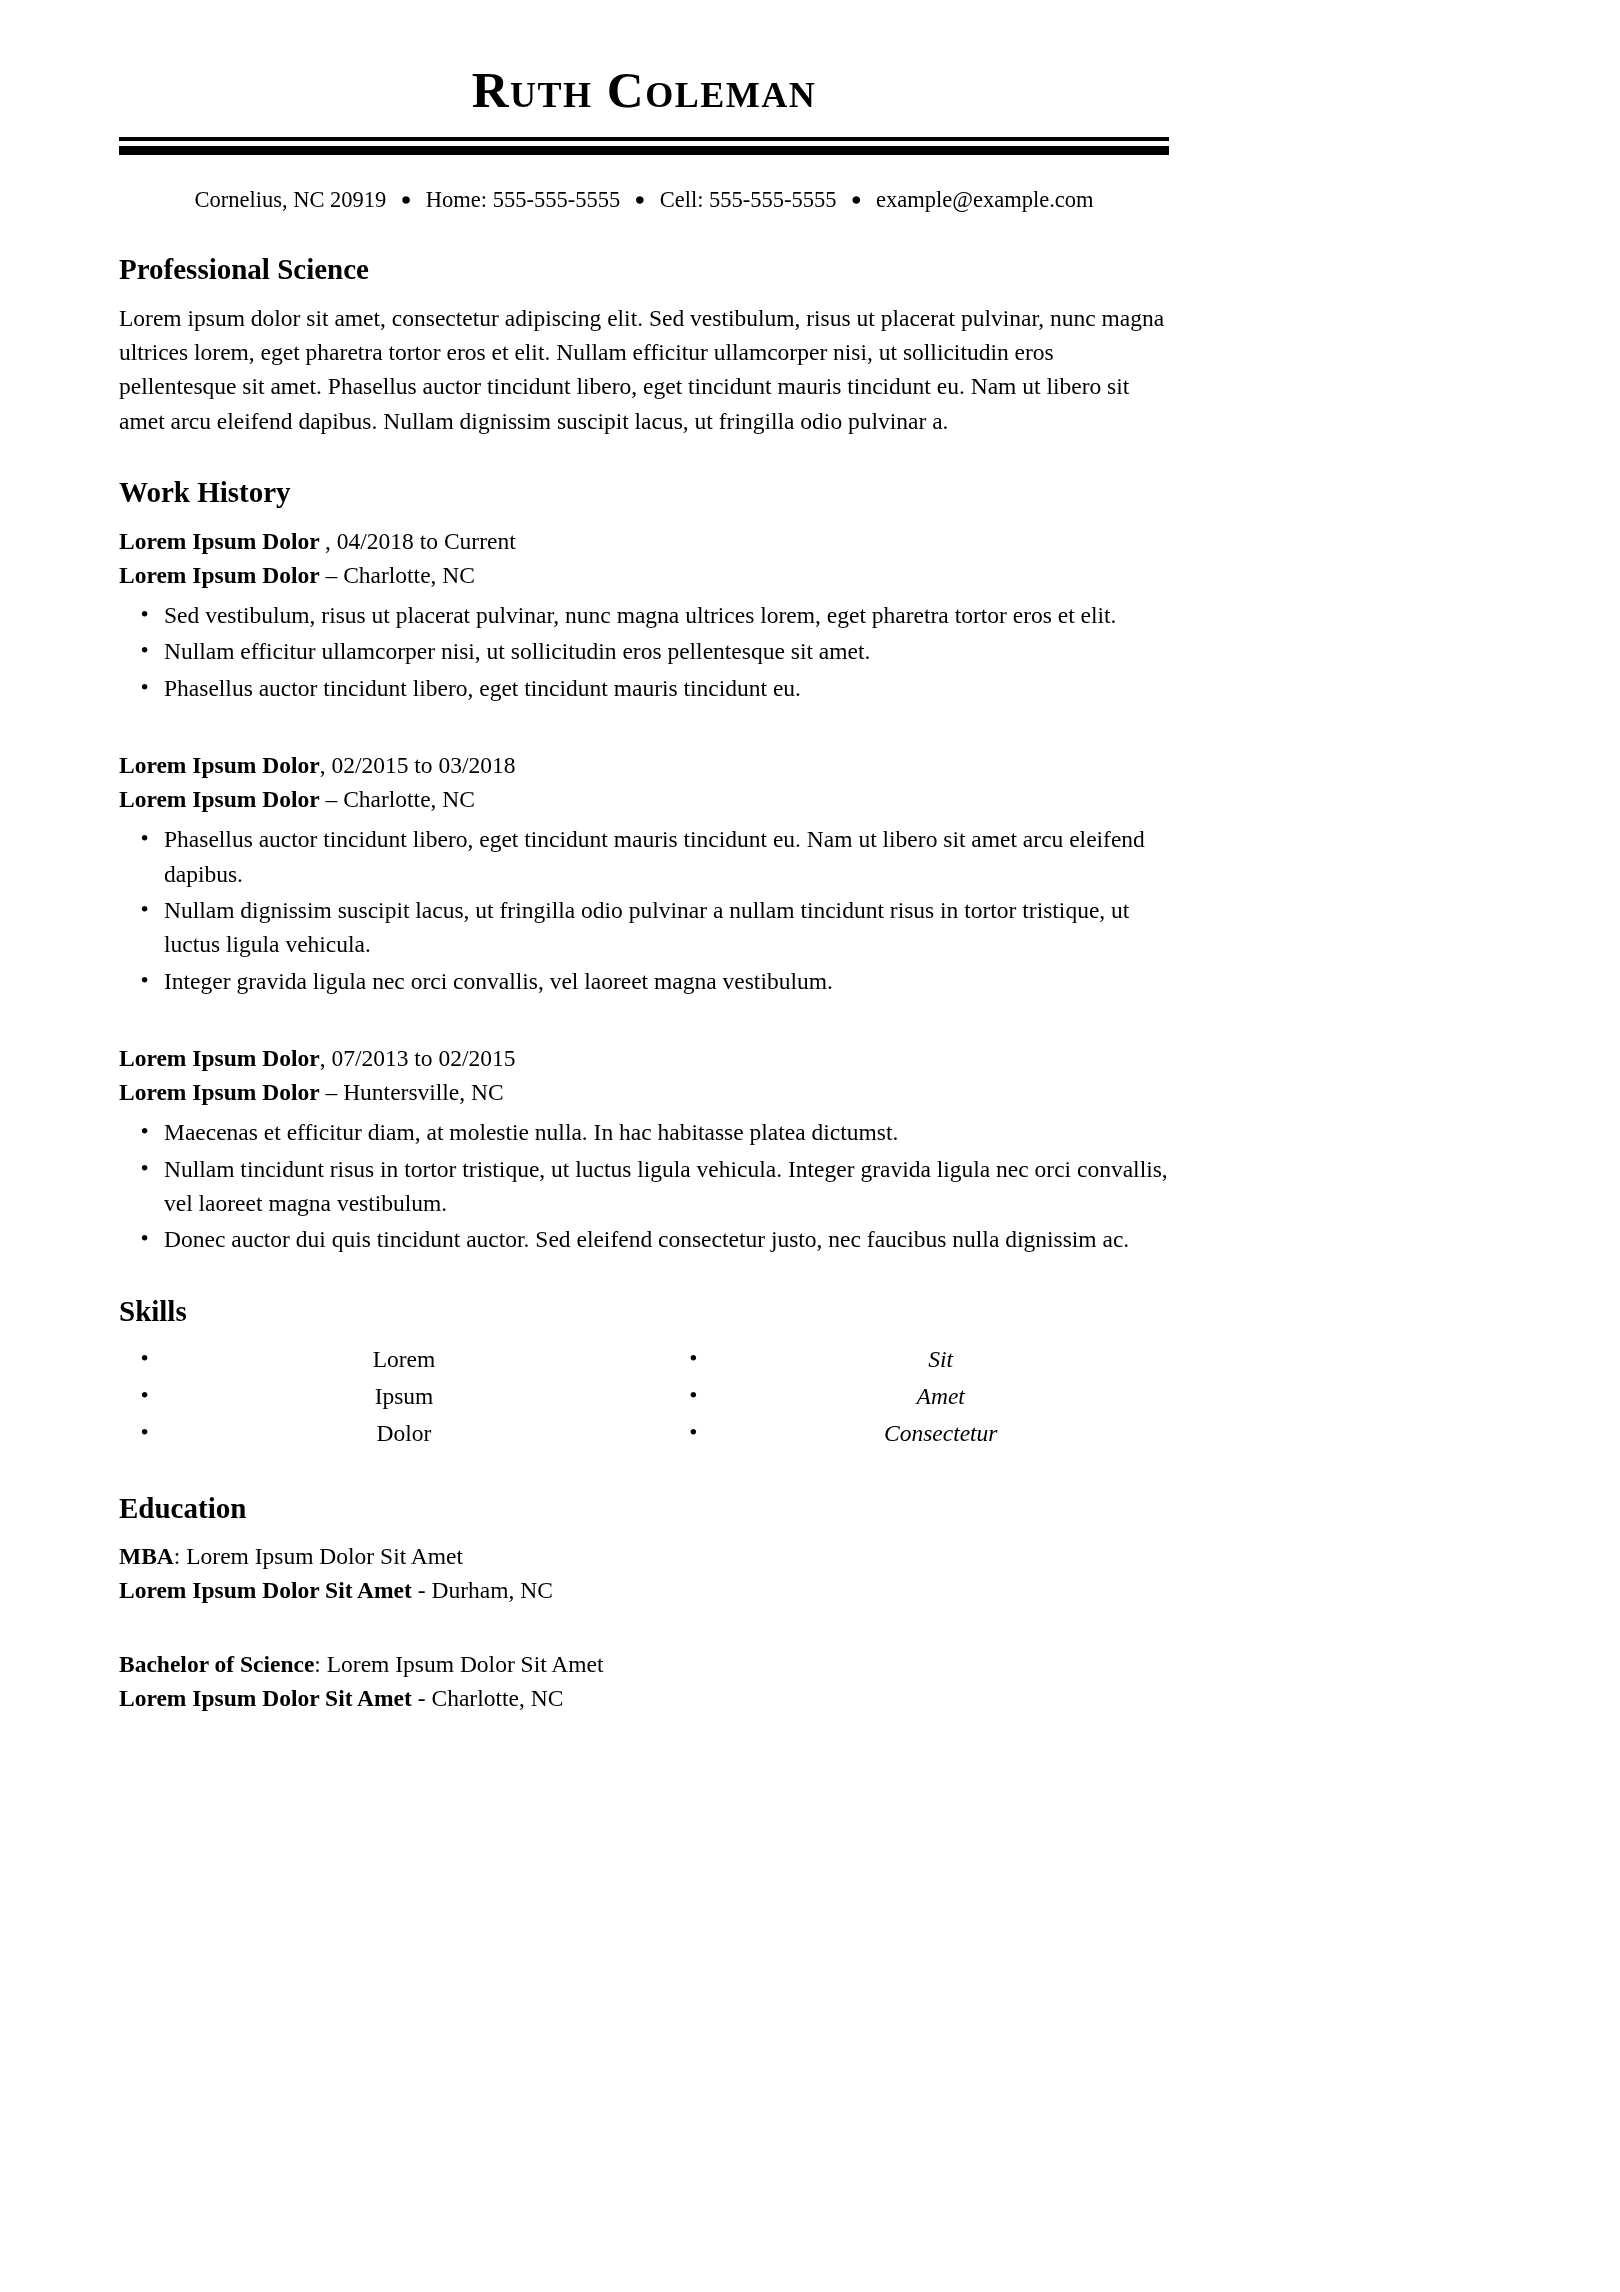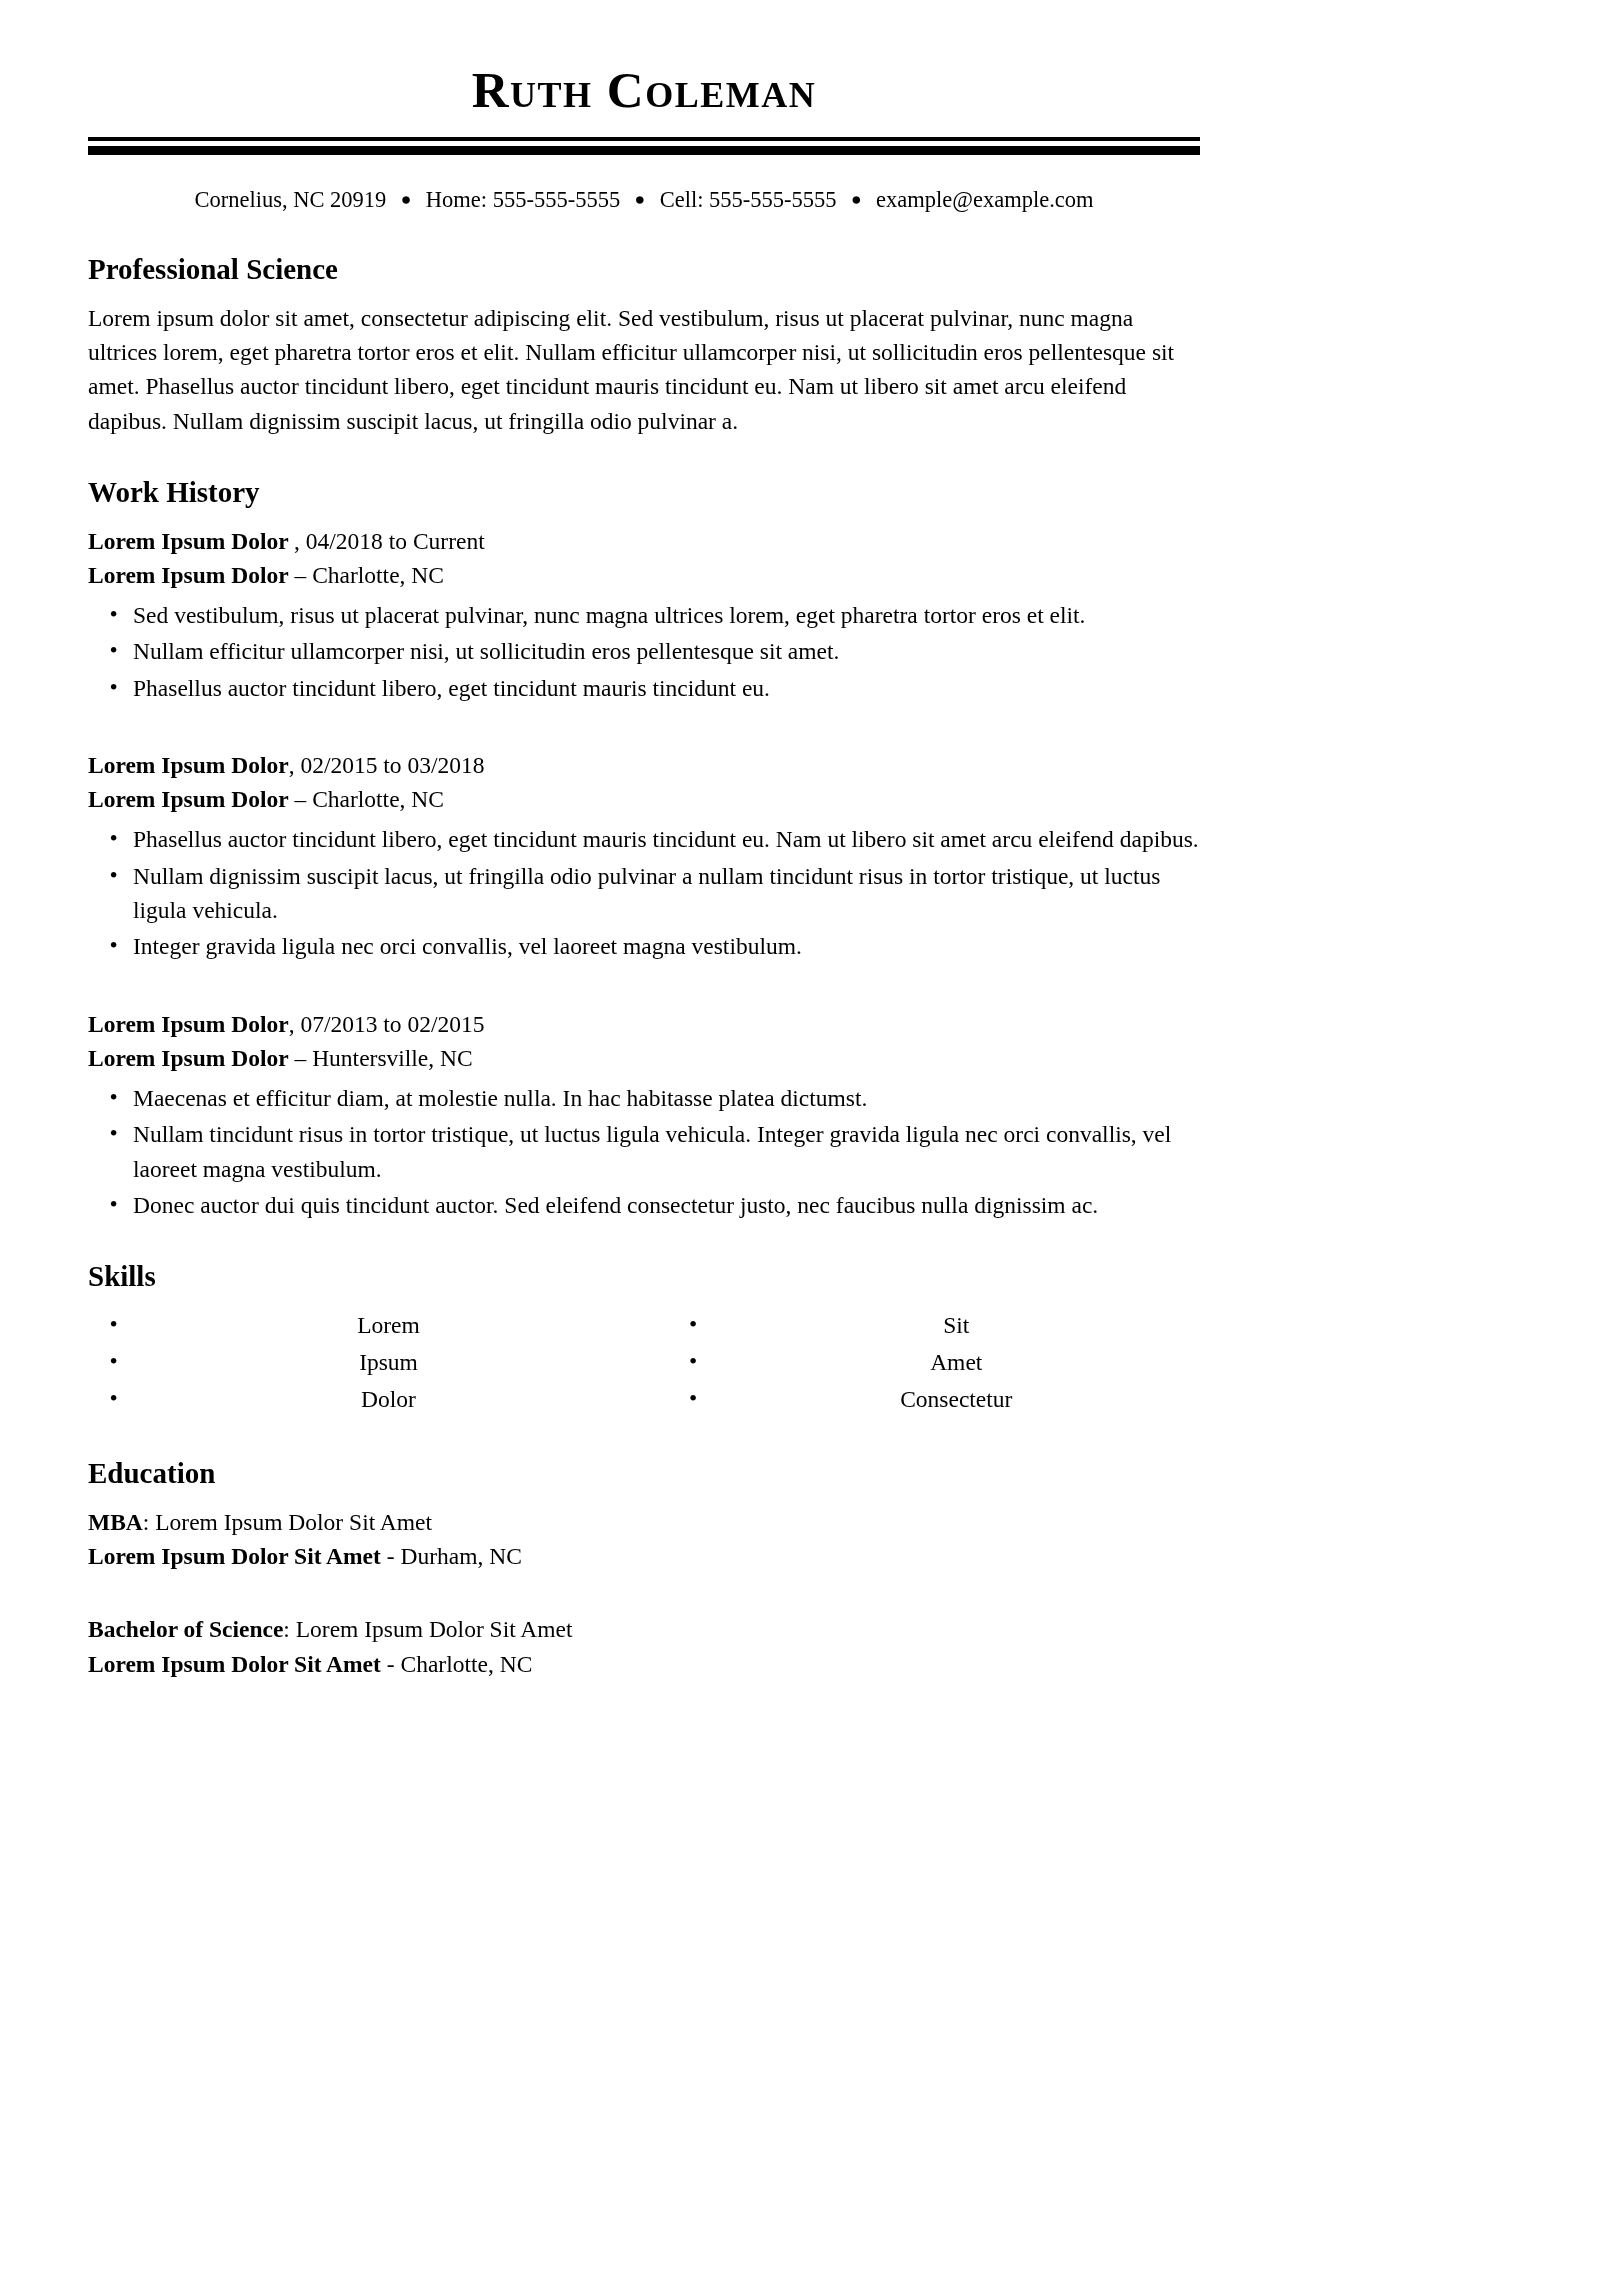--- a/index.html
+++ b/index.html
@@ -12,21 +12,21 @@
     min-height: 2293px;
     font-family: "Liberation Serif", "DejaVu Serif", serif;
     color: #000000;
     -webkit-font-smoothing: antialiased;
   }
 
   .page {
     width: 1288px;
     min-height: 2293px;
     box-sizing: border-box;
-    padding: 0 88px;
+    padding: 0 119px;
     background: #ffffff;
     position: relative;
   }
 
   
   .header {
     padding-top: 61px;
   }
   .name {
     text-align: center;
@@ -126,20 +126,21 @@
     display: flex;
     margin-top: 5.9px;
     text-align: center;
   }
   .skills-col {
     width: 50%;
     box-sizing: border-box;
   }
   .skills-col.right {
     padding-left: 23.5px;
+    font-style: italic;
   }
   .skills-col ul {
     list-style: none;
     margin: 0;
     padding: 0;
   }
   .skills-col li {
     font-size: 23.5px;
     line-height: 1.46;
     position: relative;

